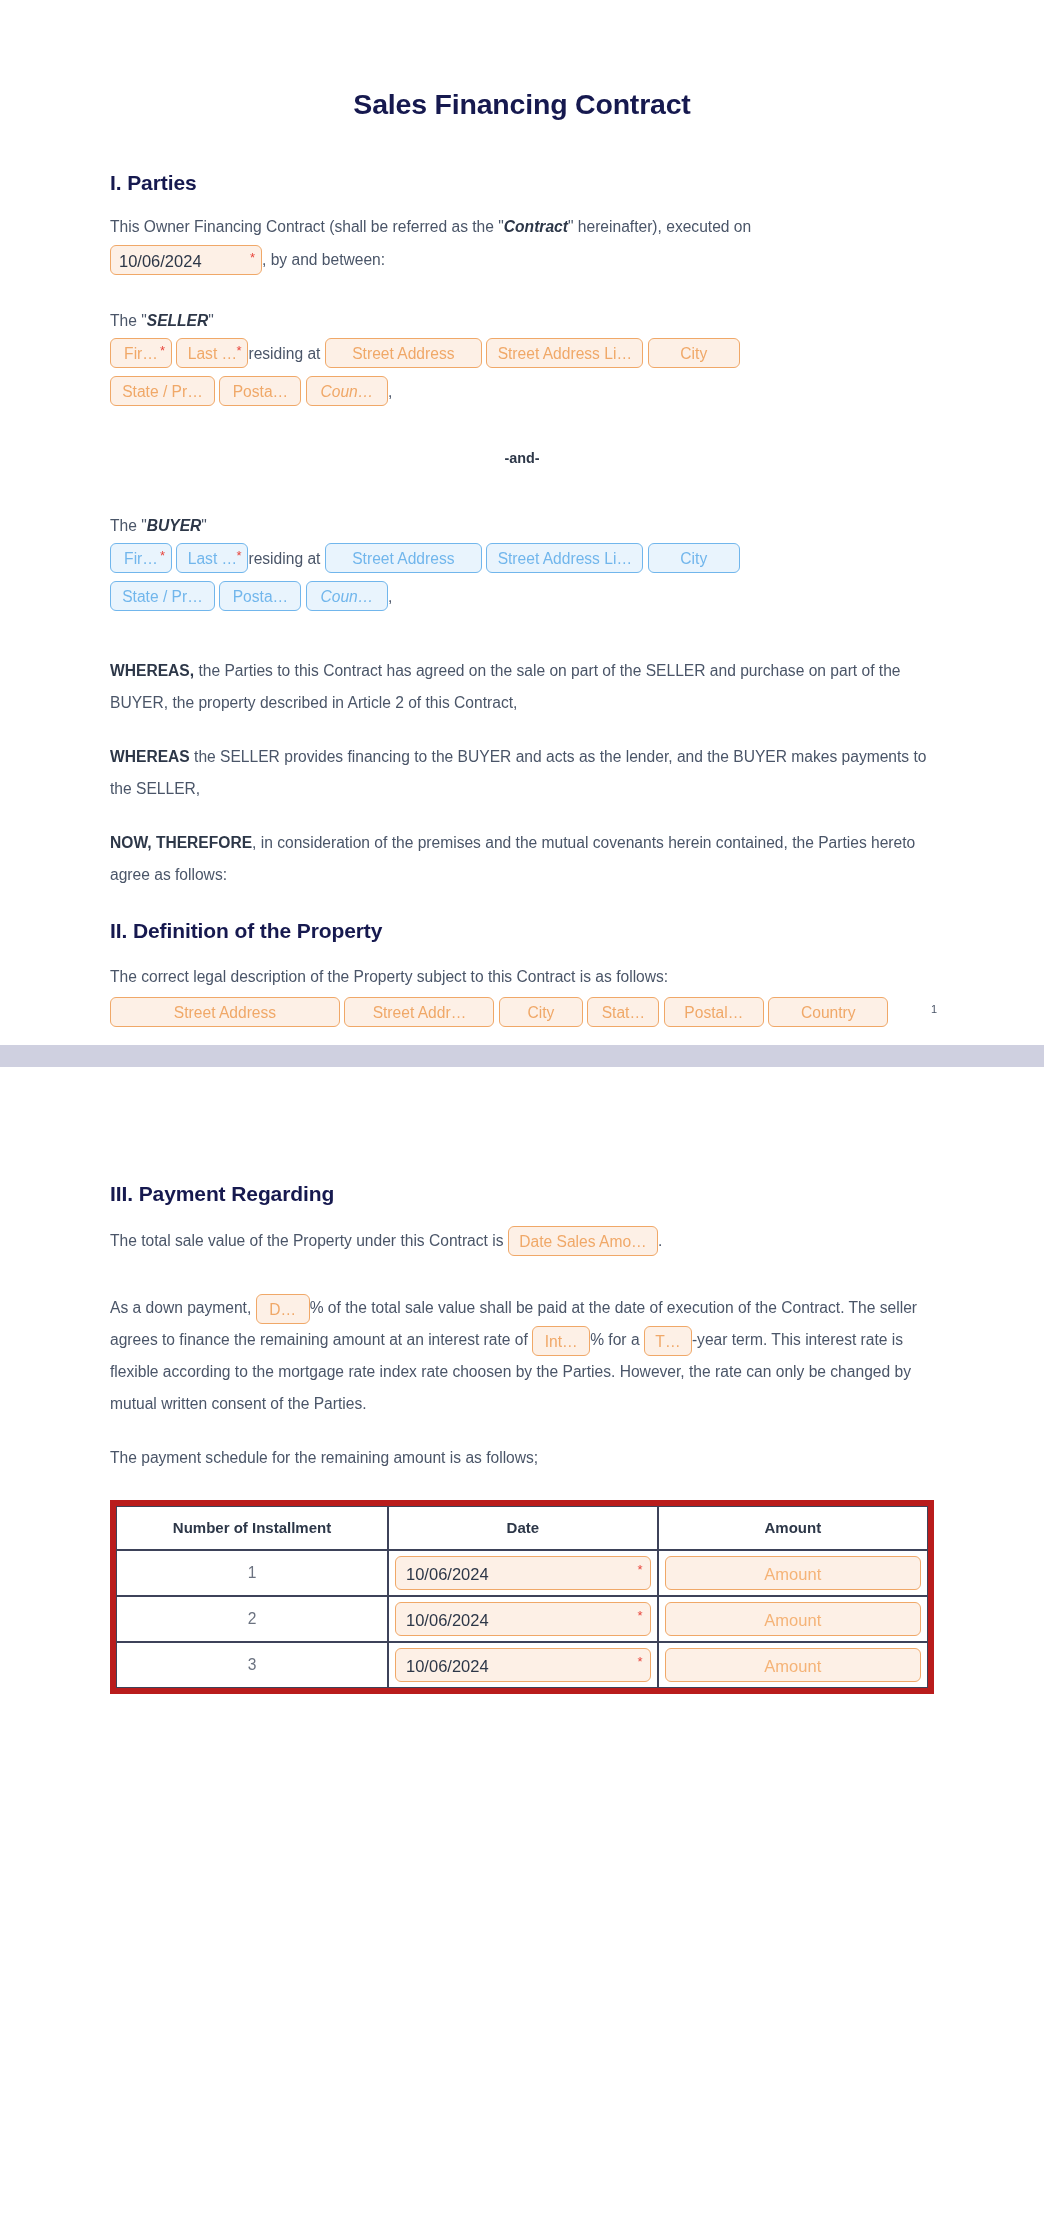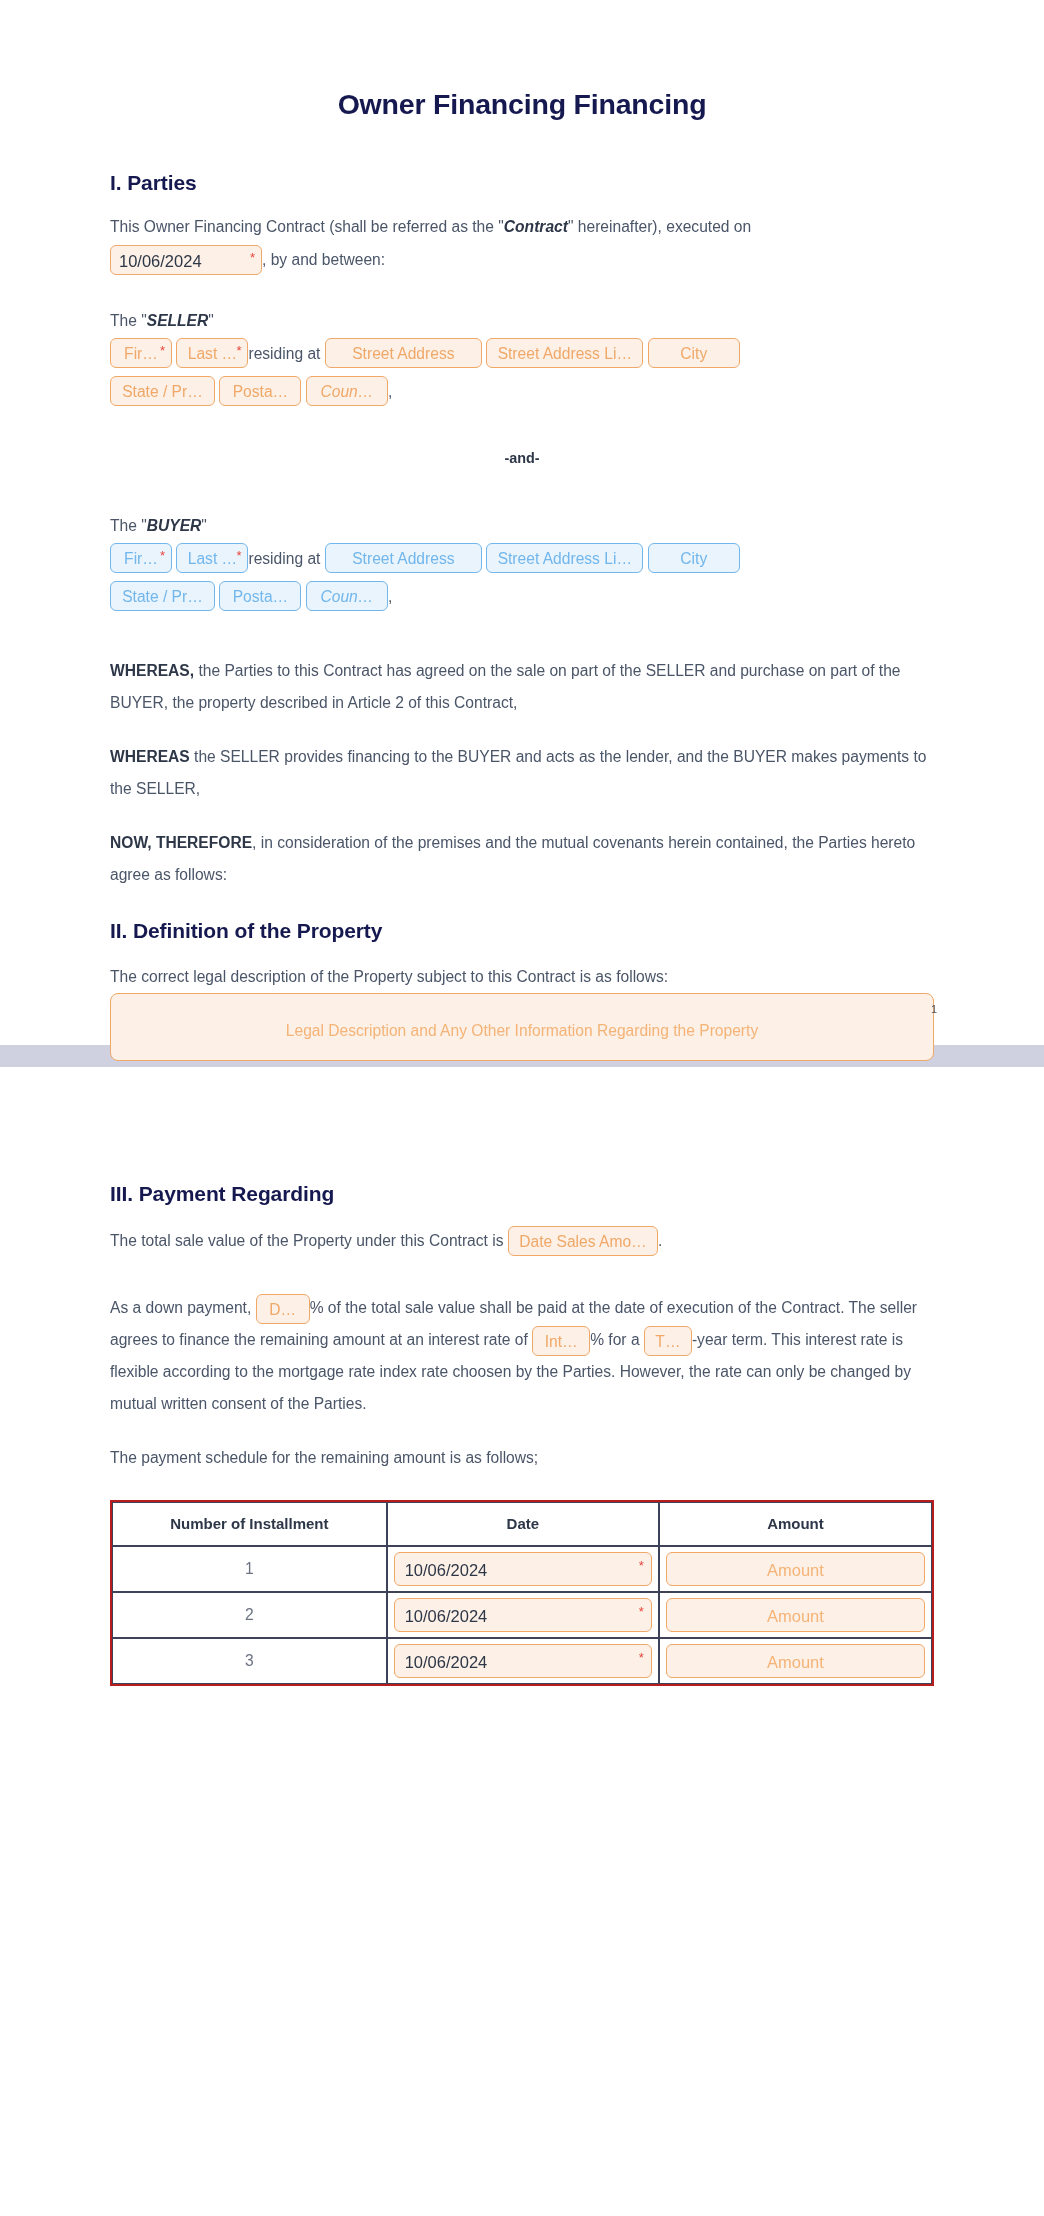--- a/index.html
+++ b/index.html
@@ -146,21 +146,21 @@
     font-size: 11px;
     color: #4a5568;
   }
 
   
   table.pay-table {
     border-collapse: separate;
     border-spacing: 0;
     width: 100%;
     margin-top: 6px;
-    border: 2px solid #b91c1c;
+    border: 6px solid #b91c1c;
   }
   table.pay-table td, table.pay-table th {
     border: 1.6px solid #3d4259;
     padding: 0;
     height: 46px;
     vertical-align: middle;
     text-align: center;
   }
   table.pay-table th {
     font-size: 15px;
@@ -194,21 +194,21 @@
     padding-right: 0;
   }
   .cell-fld .req { position: absolute; right: 7px; top: 6px; }
 </style>
 </head>
 <body>
 
 <div class="page page-1">
   <div class="inner">
 
-    <h1 class="doc-title">Owner Financing Financing</h1>
+    <h1 class="doc-title">Sales Financing Contract</h1>
 
     <div style="height:50px"></div>
 
     <h2 class="section-title">I. Parties</h2>
 
     <div style="height:20px"></div>
 
     <p class="body-text tight">
       <span>This Owner Financing Contract (shall be referred as the "</span><span class="bi">Contract</span><span>" hereinafter), executed on</span>
     </p>
@@ -280,21 +280,20 @@
     </p>
 
     <div style="height:28px"></div>
 
     <h2 class="section-title">II. Definition of the Property</h2>
 
     <div style="height:22px"></div>
 
     <p class="body-text tight">The correct legal description of the Property subject to this Contract is as follows:</p>
 
-    <div class="legal-area">Legal Description and Any Other Information Regarding the Property</div>
 
     <div class="row-line" style="margin-top:8px">
       <span class="fld p-street">Street Address</span>
       <span class="fld p-street2">Street Addr…</span>
       <span class="fld p-city">City</span>
       <span class="fld p-state">Stat…</span>
       <span class="fld p-postal">Postal…</span>
       <span class="fld p-country">Country</span>
     </div>
 

